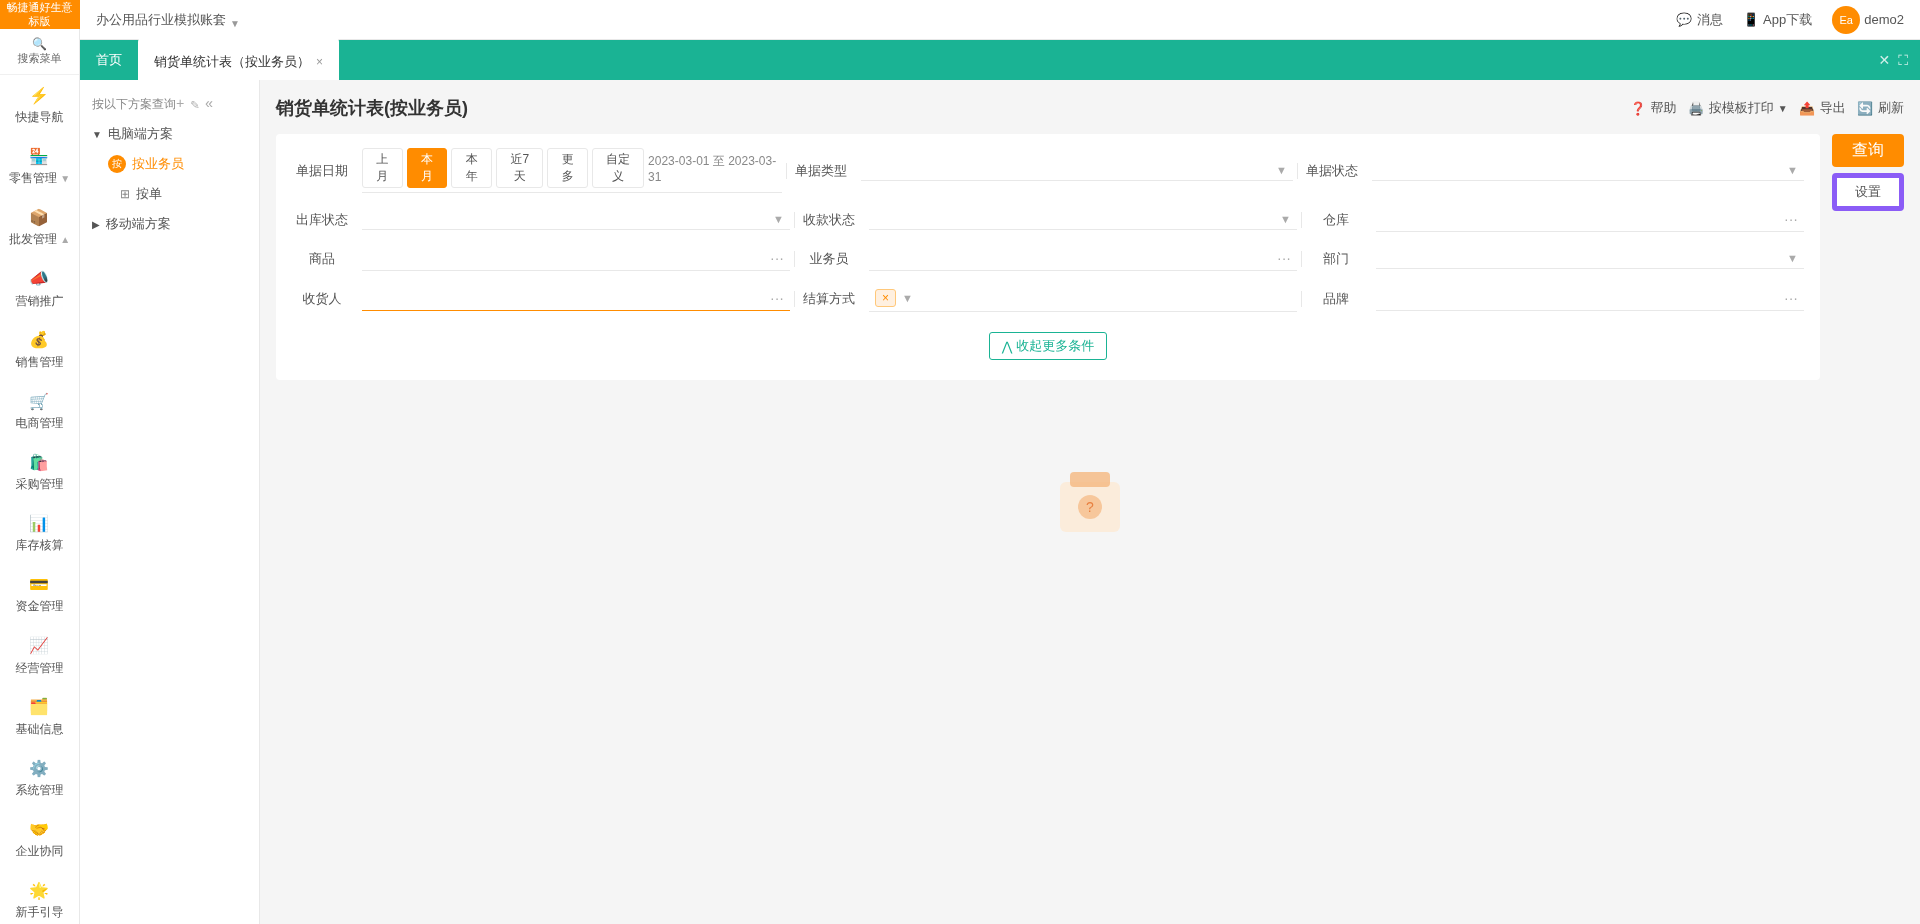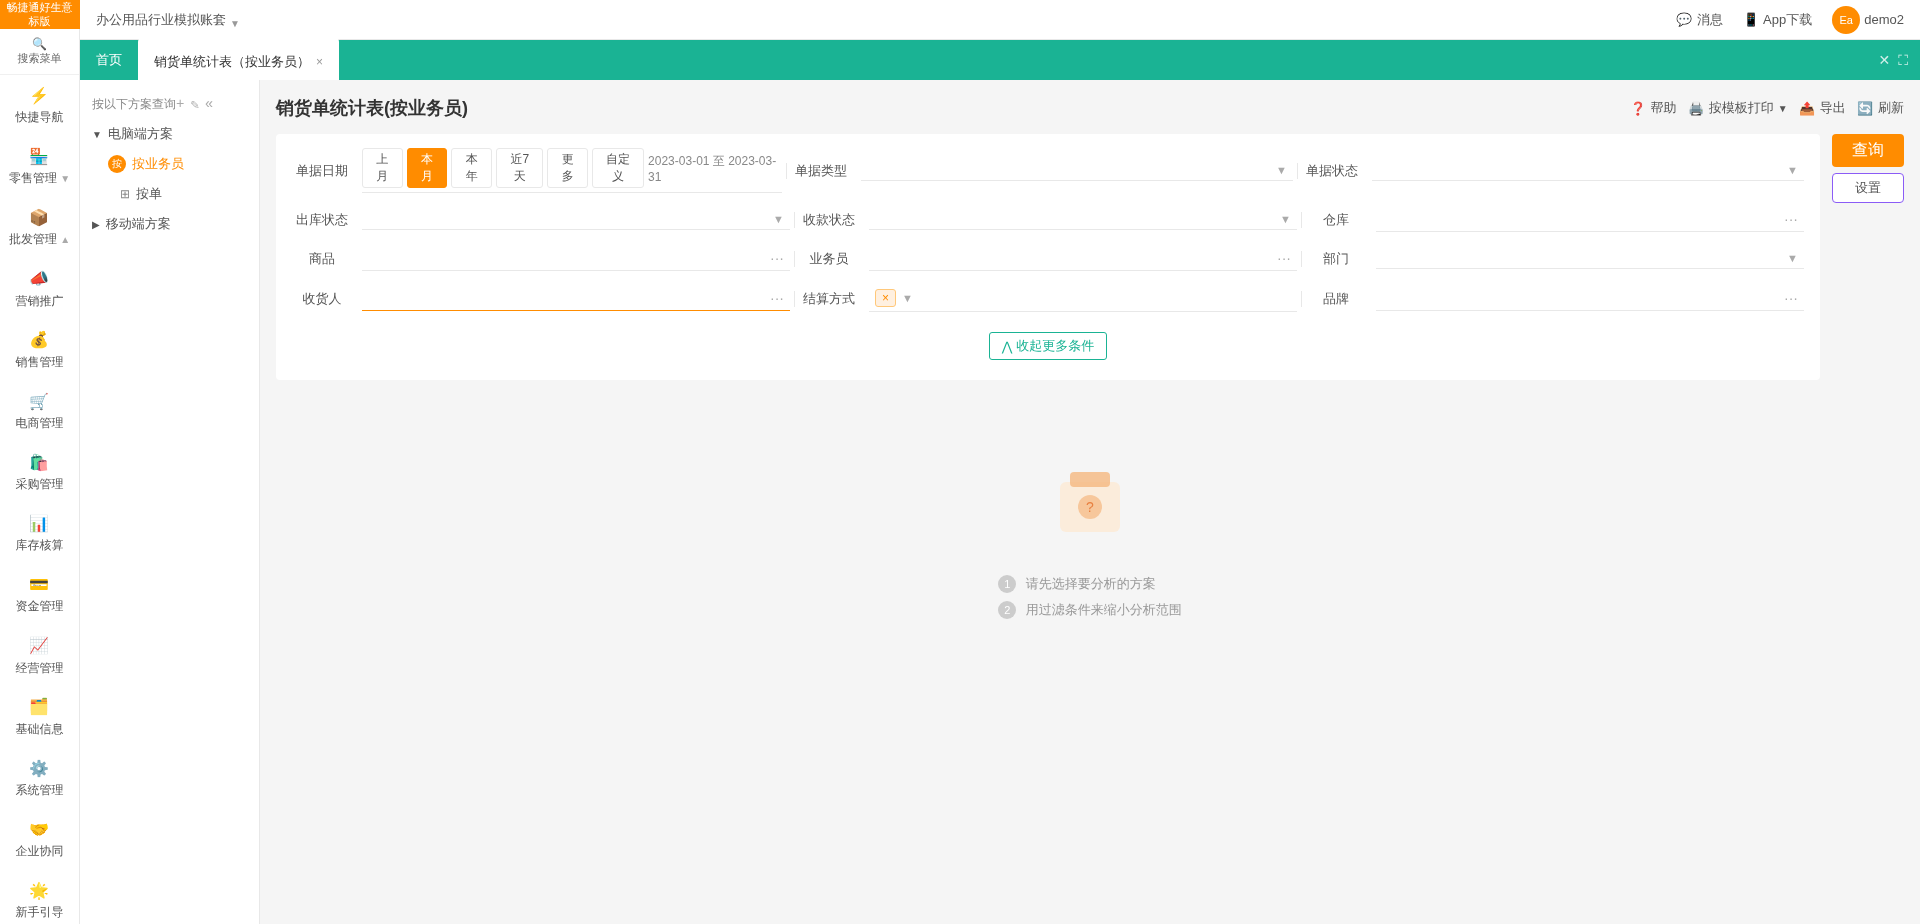--- a/index.html
+++ b/index.html
@@ -75,21 +75,21 @@
     
     .filter-tag { display: flex; align-items: center; gap: 4px; background: #fff0e0; border: 1px solid #ffc87a; border-radius: 3px; padding: 1px 6px; font-size: 12px; color: #ff8c00; }
     .filter-tag .tag-close { cursor: pointer; color: #ff8c00; }
 
     
     .collapse-row { text-align: center; padding: 6px 0; }
     .collapse-btn { display: inline-flex; align-items: center; gap: 4px; font-size: 13px; color: #1ab394; cursor: pointer; padding: 4px 12px; border: 1px solid #1ab394; border-radius: 3px; }
 
     
     .action-btn-primary { background: #ff8c00; color: #fff; border: none; border-radius: 4px; padding: 6px 18px; font-size: 16px; cursor: pointer; }
-    .action-btn-secondary { background: #fff; color: #555; border: 1px solid #8b5cf6; border-radius: 4px; padding: 5px 12px; font-size: 13px; cursor: pointer; text-align: center; }
+    .action-btn-secondary { background: #fff; color: #555; border: 5px solid #8b5cf6; border-radius: 4px; padding: 5px 12px; font-size: 13px; cursor: pointer; text-align: center; }
 
     
     .empty-state { display: flex; flex-direction: column; align-items: center; justify-content: center; padding: 60px 0; }
     .empty-tips { color: #999; font-size: 13px; line-height: 2; }
     .empty-tips .tip-num { display: inline-block; width: 18px; height: 18px; border-radius: 50%; background: #ccc; color: #fff; font-size: 11px; text-align: center; line-height: 18px; margin-right: 6px; }
 
     
     .filter-and-buttons { display: flex; gap: 12px; }
     .filter-main { flex: 1; }
     .filter-btns { display: flex; flex-direction: column; gap: 6px; width: 72px; flex-shrink: 0; }
@@ -375,27 +375,17 @@
 
       <div class="empty-state">
         <div style="margin-bottom:16px;">
           <svg width="100" height="100" viewBox="0 0 100 100" xmlns="http://www.w3.org/2000/svg">
             <rect x="20" y="30" width="60" height="50" rx="6" fill="#fde8d0" opacity="0.7"></rect>
             <rect x="30" y="20" width="40" height="15" rx="4" fill="#f5b880" opacity="0.8"></rect>
             <circle cx="50" cy="55" r="12" fill="#f5b880" opacity="0.7"></circle>
             <text x="50" y="60" text-anchor="middle" font-size="14" fill="#e88040">?</text>
           </svg>
         </div>
-        <div class="empty-tips">
-          <div>
-            <span class="tip-num">1</span>
-            <span>请先选择要分析的方案</span>
-          </div>
-          <div>
-            <span class="tip-num">2</span>
-            <span>用过滤条件来缩小分析范围</span>
-          </div>
-        </div>
       </div>
 
     </div>
   </div>
 </div>
 
 </body></html>

